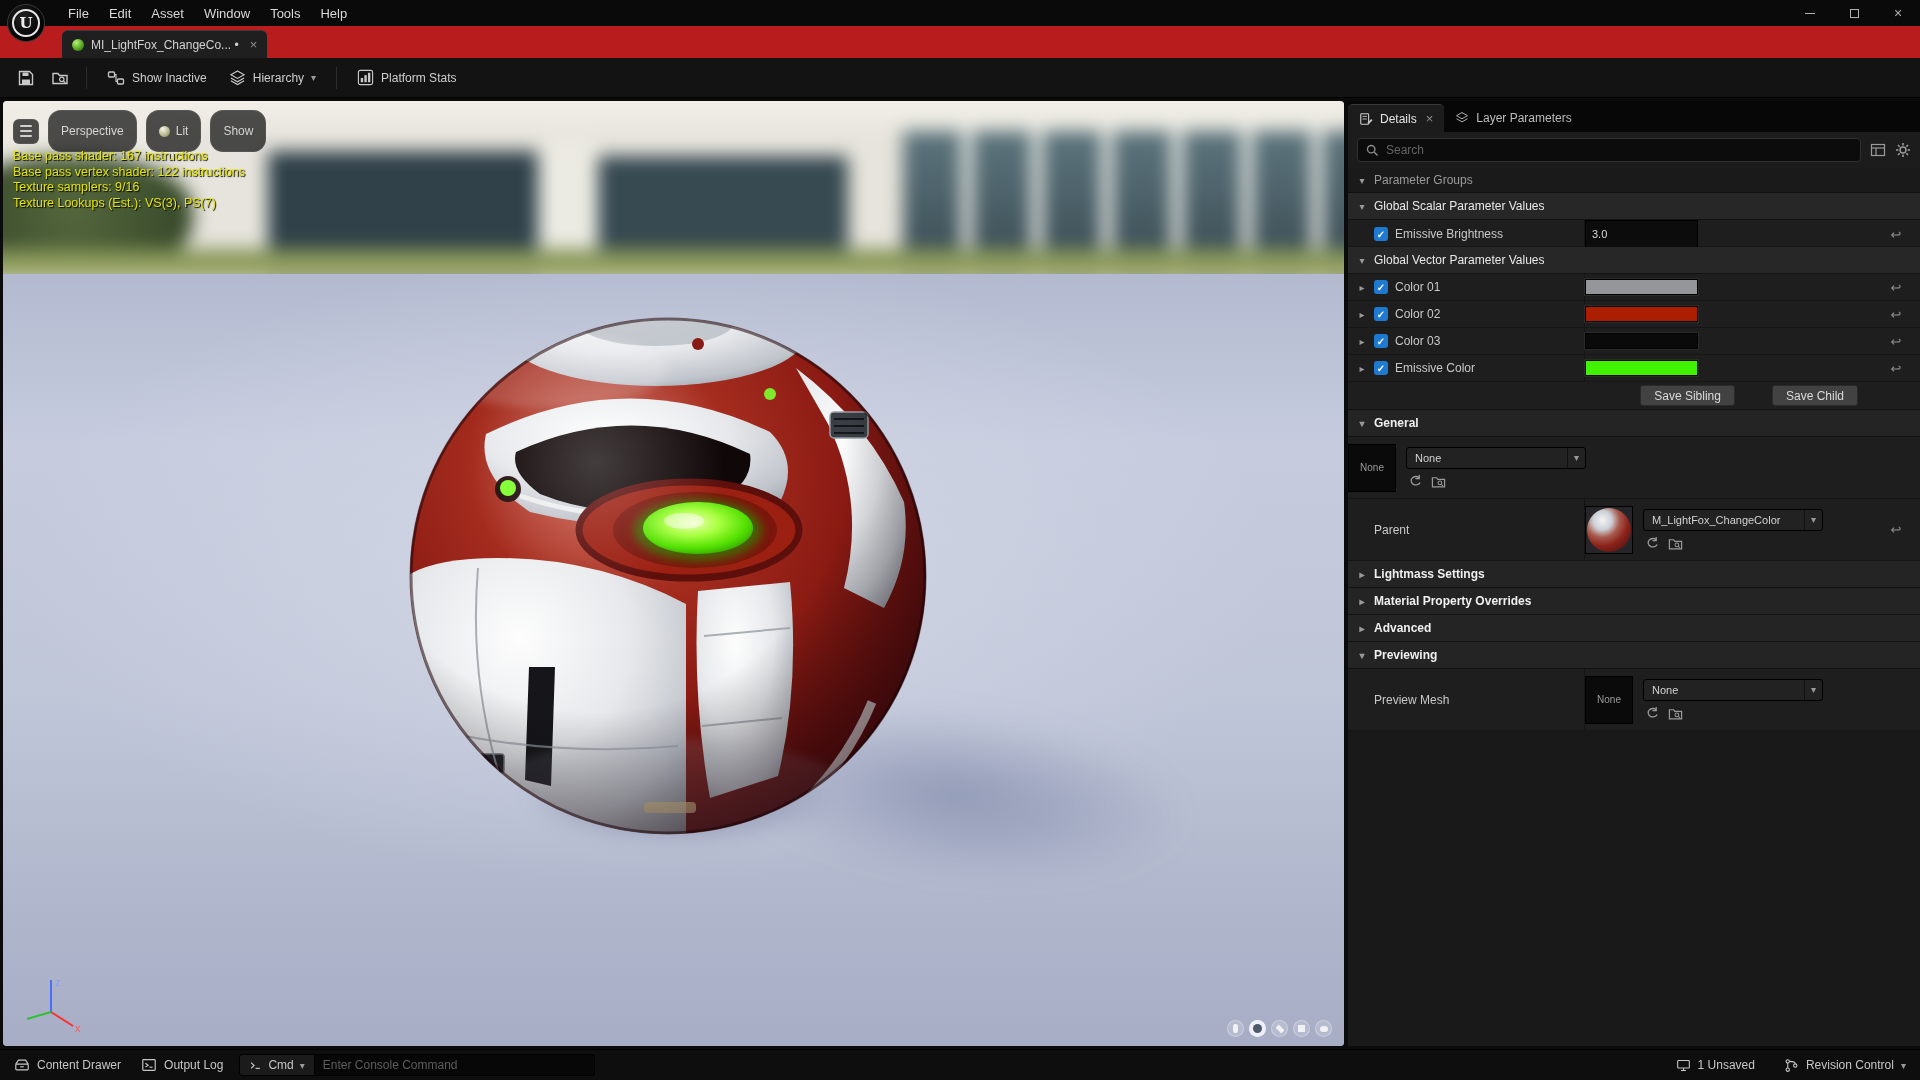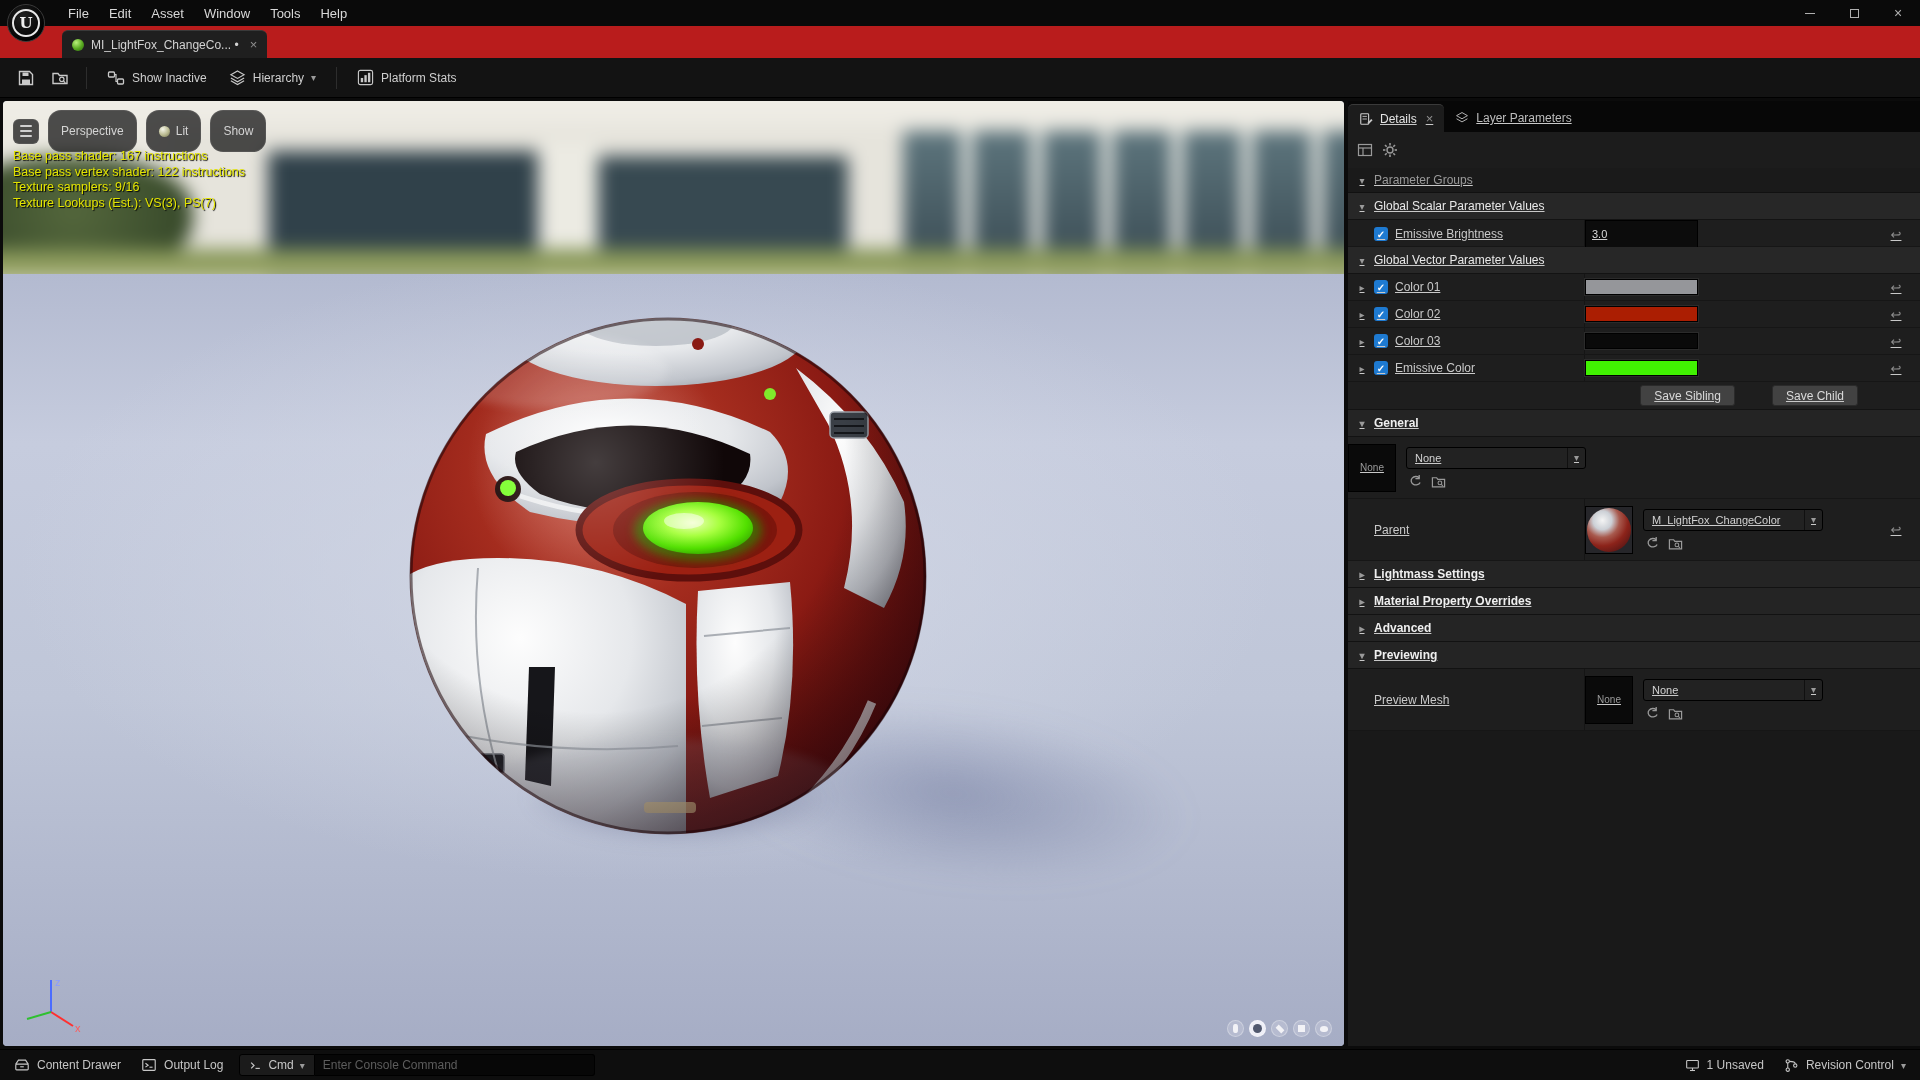--- a/index.html
+++ b/index.html
@@ -63,21 +63,21 @@
   .shape-btn { width:17px; height:17px; border-radius:50%; background:rgba(235,235,245,0.22); border:1px solid rgba(255,255,255,0.3);
                display:flex; align-items:center; justify-content:center; }
   .shape-btn.sel { background:rgba(250,250,255,0.85); }
   .g-cyl { width:5px; height:9px; border-radius:2px/3px; background:#f2f2f6; }
   .g-sph { width:9px; height:9px; border-radius:50%; background:#50586e; }
   .g-pln { width:8px; height:8px; background:#f2f2f6; transform:rotate(45deg) scaleY(0.55); }
   .g-cub { width:7px; height:7px; background:#f2f2f6; }
   .g-tea { width:8px; height:6px; border-radius:50% 50% 40% 40%; background:#f2f2f6; }
 
   
-  .details-panel { flex:1; display:flex; flex-direction:column; background:#84cc16; min-width:0;text-decoration:underline; }
+  .details-panel { flex:1; display:flex; flex-direction:column; background:#84cc16; min-width:0; }
   .dtl-tabs { height:31px; background:#070707; display:flex; align-items:flex-end; }
   .dtl-tab { height:28px; display:flex; align-items:center; gap:7px; padding:0 11px; color:#bdbdbd; font-size:12px; }
   .dtl-tab.active { background:#1c1c1c; border-radius:5px 5px 0 0; border-top:1px solid #3a3a3a; color:#e4e4e4; }
   .dtl-close { color:#8f8f8f; font-size:13px; margin-left:2px; }
 
   .search-row { height:36px; display:flex; align-items:center; gap:9px; padding:0 9px; background:#1c1c1c; }
   .search-box { flex:1; height:24px; background:#0c0c0c; border:1px solid #303030; border-radius:4px;
                 display:flex; align-items:center; gap:7px; padding:0 8px; }
   .search-box input { flex:1; background:transparent; border:none; outline:none; color:#d2d2d2; font-size:12px; font-family:inherit; }
   .search-box input::placeholder { color:#646464; }
@@ -115,21 +115,21 @@
   .asset-icons { display:flex; gap:9px; padding-left:1px; }
 
   .filler { flex:1; background:#191919; }
 
   
   .status-bar { height:31px; background:#0e0e0e; border-top:1px solid #000; display:flex; align-items:center; padding:0 4px; }
   .sb-item { display:flex; align-items:center; gap:7px; padding:0 10px; height:100%; color:#c6c6c6; }
   .cmd-box { display:flex; align-items:center; gap:6px; height:22px; padding:0 9px; background:#1b1b1b; border:1px solid #000; border-radius:3px 0 0 3px; color:#c6c6c6; margin-left:6px; }
   .console-input { width:280px; height:22px; background:#070707; border:1px solid #000; border-left:none; border-radius:0 3px 3px 0; color:#d0d0d0; padding:0 8px; font-family:inherit; font-size:12px; outline:none; }
   .console-input::placeholder { color:#5d5d5d; }
-  .sb-right { margin-left:auto; display:flex; align-items:flex-end; height:100%; }
+  .sb-right { margin-left:auto; display:flex; align-items:flex-end; height:100%;gap:9px; }
 </style>
 </head>
 <body>
 
 <div class="app">
 
   <header class="menu-bar">
     <div class="logo">
         <span class="logo-ring">U</span>
       </div>
@@ -357,20 +357,27 @@
         <div class="dtl-tab">
           <svg width="14" height="14" viewBox="0 0 18 18">
               <path d="M9 2l7 4-7 4-7-4z" fill="none" stroke="#bdbdbd" stroke-width="1.2"></path>
               <path d="M2 10l7 4 7-4" fill="none" stroke="#bdbdbd" stroke-width="1.2"></path>
             </svg>
           <span>Layer Parameters</span>
         </div>
       </div>
 
       <div class="search-row">
+        <div class="search-box">
+          <svg width="13" height="13" viewBox="0 0 14 14">
+              <circle cx="5.6" cy="5.6" r="4" fill="none" stroke="#8a8a8a" stroke-width="1.5"></circle>
+              <line x1="8.7" y1="8.7" x2="12.4" y2="12.4" stroke="#8a8a8a" stroke-width="1.5"></line>
+            </svg>
+          <input type="text" placeholder="Search" style="">
+        </div>
         <svg width="16" height="16" viewBox="0 0 16 16">
             <rect x="1.5" y="2.5" width="13" height="11" fill="none" stroke="#9a9a9a" stroke-width="1.2"></rect>
             <line x1="1.5" y1="6" x2="14.5" y2="6" stroke="#9a9a9a" stroke-width="1.2"></line>
             <line x1="6" y1="6" x2="6" y2="13.5" stroke="#9a9a9a" stroke-width="1.2"></line>
           </svg>
         <svg width="16" height="16" viewBox="0 0 16 16">
             <circle cx="8" cy="8" r="3" fill="none" stroke="#9a9a9a" stroke-width="1.4"></circle>
             <g stroke="#9a9a9a" stroke-width="1.6">
               <line x1="8" y1="1" x2="8" y2="3.4"></line>
               <line x1="8" y1="12.6" x2="8" y2="15"></line>

